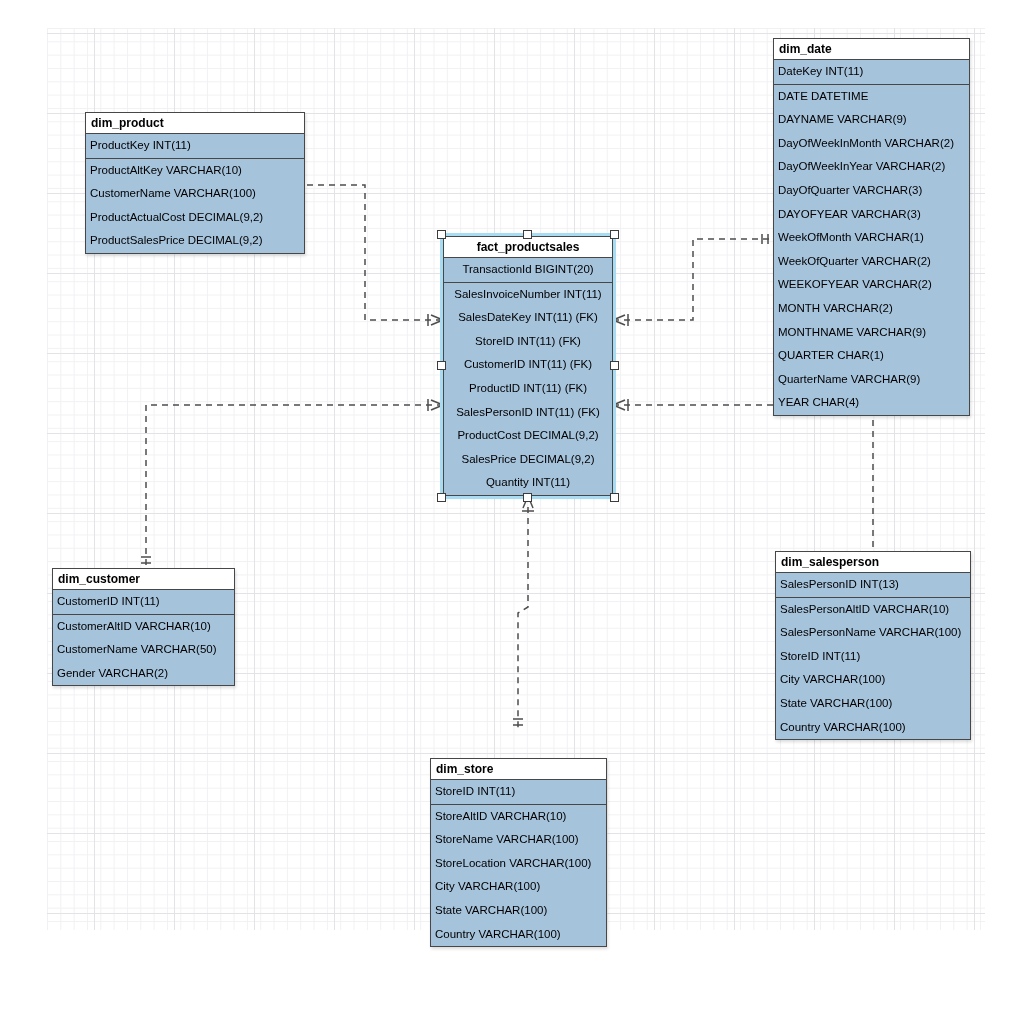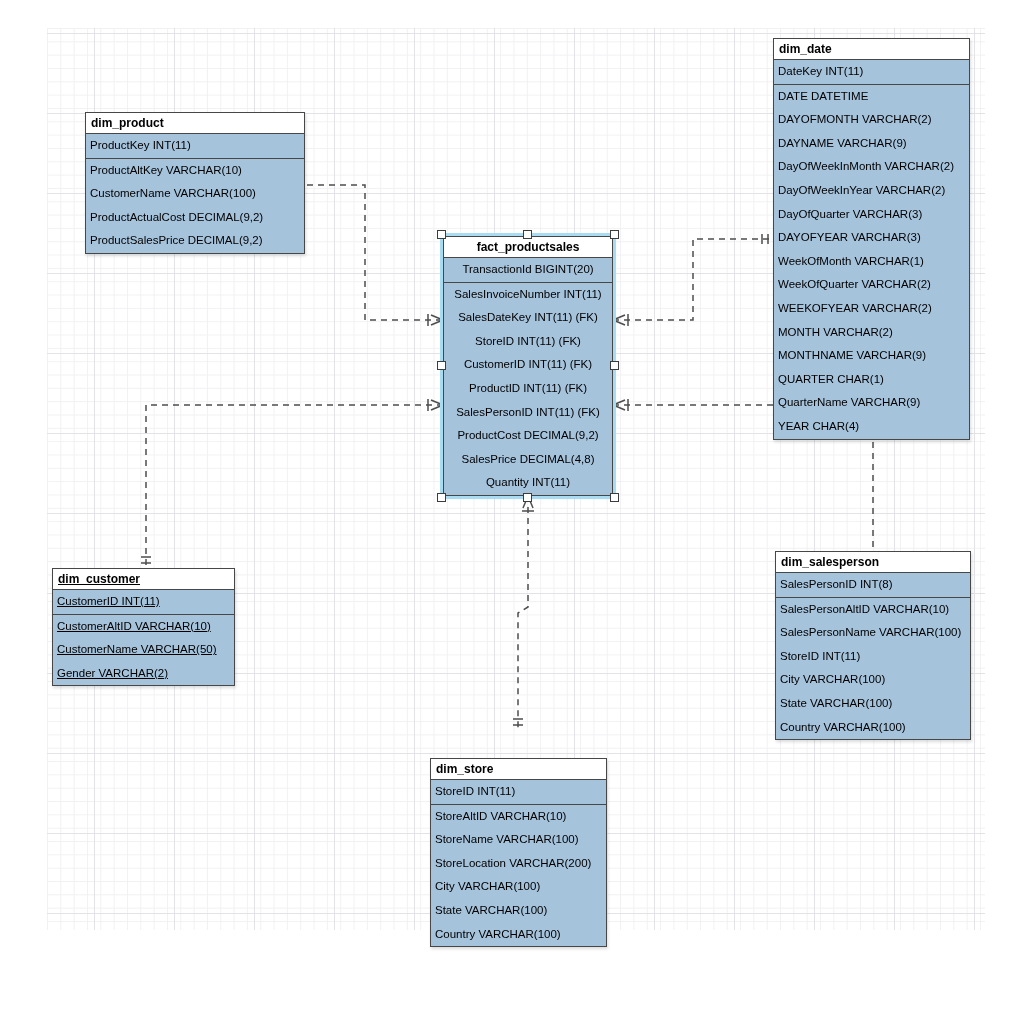--- a/index.html
+++ b/index.html
@@ -114,21 +114,20 @@
         <div class="row">ProductSalesPrice DECIMAL(9,2)</div>
       </div>
     </div>
     <div class="entity" style="left: 773px; top: 38px; width: 197px;">
       <div class="entity-header"><span>dim_date</span></div>
       <div class="pk-section">
         <div class="row">DateKey INT(11)</div>
       </div>
       <div>
         <div class="row">DATE DATETIME</div>
-        <div class="row">DAYOFMONTH VARCHAR(2)</div>
         <div class="row">DAYNAME VARCHAR(9)</div>
         <div class="row">DayOfWeekInMonth VARCHAR(2)</div>
         <div class="row">DayOfWeekInYear VARCHAR(2)</div>
         <div class="row">DayOfQuarter VARCHAR(3)</div>
         <div class="row">DAYOFYEAR VARCHAR(3)</div>
         <div class="row">WeekOfMonth VARCHAR(1)</div>
         <div class="row">WeekOfQuarter VARCHAR(2)</div>
         <div class="row">WEEKOFYEAR VARCHAR(2)</div>
         <div class="row">MONTH VARCHAR(2)</div>
         <div class="row">MONTHNAME VARCHAR(9)</div>
@@ -143,61 +142,61 @@
         <div class="row">TransactionId BIGINT(20)</div>
       </div>
       <div>
         <div class="row">SalesInvoiceNumber INT(11)</div>
         <div class="row">SalesDateKey INT(11) (FK)</div>
         <div class="row">StoreID INT(11) (FK)</div>
         <div class="row">CustomerID INT(11) (FK)</div>
         <div class="row">ProductID INT(11) (FK)</div>
         <div class="row">SalesPersonID INT(11) (FK)</div>
         <div class="row">ProductCost DECIMAL(9,2)</div>
-        <div class="row">SalesPrice DECIMAL(4,8)</div>
+        <div class="row">SalesPrice DECIMAL(9,2)</div>
         <div class="row">Quantity INT(11)</div>
       </div>
       <div class="handle handle-nw"></div>
       <div class="handle handle-n"></div>
       <div class="handle handle-ne"></div>
       <div class="handle handle-w"></div>
       <div class="handle handle-e"></div>
       <div class="handle handle-sw"></div>
       <div class="handle handle-s"></div>
       <div class="handle handle-se"></div>
     </div>
-    <div class="entity" style="left: 52px; top: 568px; width: 183px; text-decoration: underline;">
+    <div class="entity" style="left: 52px; top: 568px; width: 183px;">
       <div class="entity-header"><span>dim_customer</span></div>
       <div class="pk-section">
         <div class="row">CustomerID INT(11)</div>
       </div>
       <div>
         <div class="row">CustomerAltID VARCHAR(10)</div>
         <div class="row">CustomerName VARCHAR(50)</div>
         <div class="row">Gender VARCHAR(2)</div>
       </div>
     </div>
     <div class="entity" style="left: 430px; top: 730px; width: 177px; margin-top: 28px;">
       <div class="entity-header"><span>dim_store</span></div>
       <div class="pk-section">
         <div class="row">StoreID INT(11)</div>
       </div>
       <div>
         <div class="row">StoreAltID VARCHAR(10)</div>
         <div class="row">StoreName VARCHAR(100)</div>
-        <div class="row">StoreLocation VARCHAR(200)</div>
+        <div class="row">StoreLocation VARCHAR(100)</div>
         <div class="row">City VARCHAR(100)</div>
         <div class="row">State VARCHAR(100)</div>
         <div class="row">Country VARCHAR(100)</div>
       </div>
     </div>
     <div class="entity" style="left: 775px; top: 551px; width: 196px;">
       <div class="entity-header"><span>dim_salesperson</span></div>
       <div class="pk-section">
-        <div class="row">SalesPersonID INT(8)</div>
+        <div class="row">SalesPersonID INT(13)</div>
       </div>
       <div>
         <div class="row">SalesPersonAltID VARCHAR(10)</div>
         <div class="row">SalesPersonName VARCHAR(100)</div>
         <div class="row">StoreID INT(11)</div>
         <div class="row">City VARCHAR(100)</div>
         <div class="row">State VARCHAR(100)</div>
         <div class="row">Country VARCHAR(100)</div>
       </div>
     </div>

